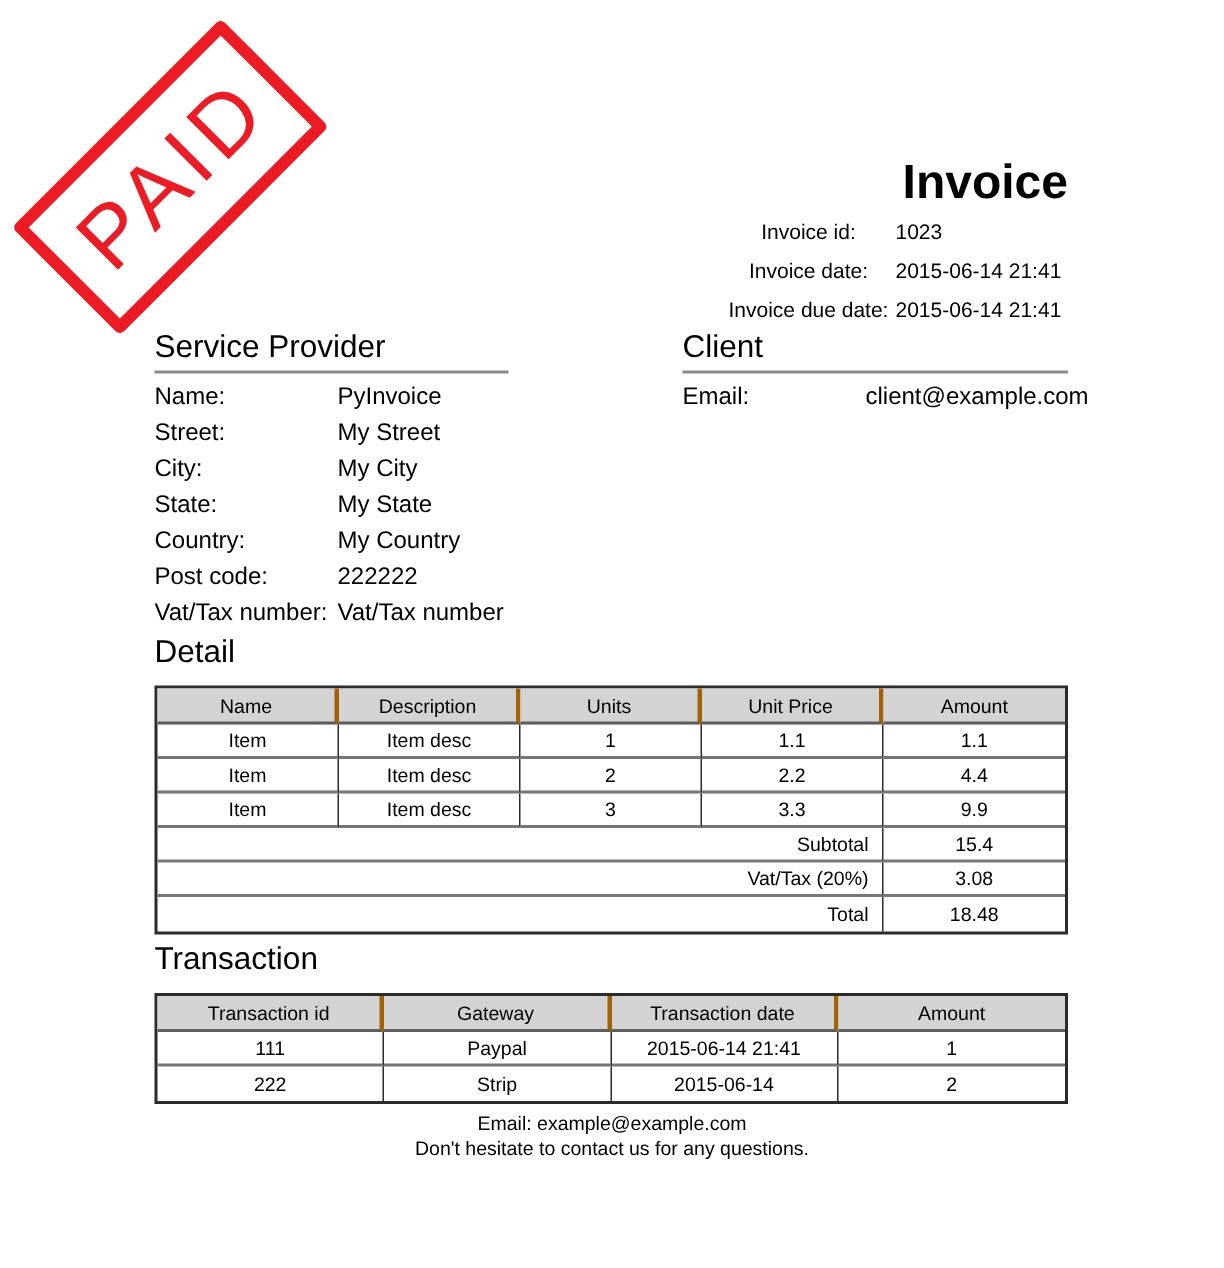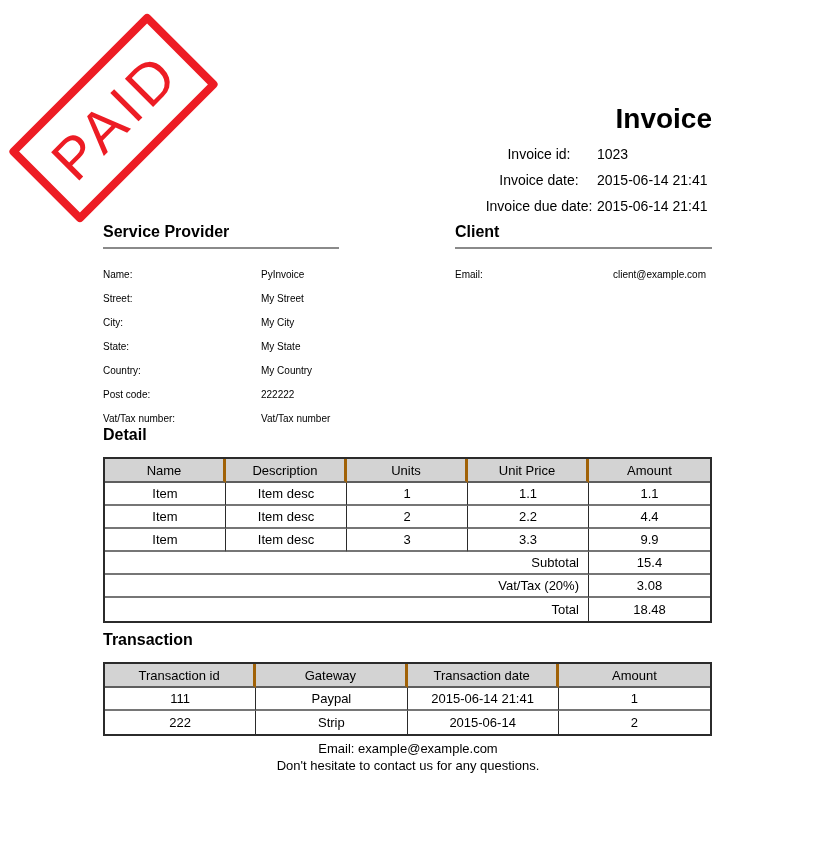--- a/index.html
+++ b/index.html
@@ -28,36 +28,36 @@
     font-size: 58px;
     letter-spacing: 5px;
     line-height: 1;
     padding-left: 5px;
   }
 
   
   .invoice-title {
     position: absolute; top: 103px; left: 400px; width: 312px;
     text-align: right;
-    font-size: 28px; font-weight: bold;
+    font-size: 32px; font-weight: bold;
   }
   .invoice-meta { position: absolute; left: 481px; top: 141px; font-size: 14px; text-align: center; }
   .meta-row { display: flex; height: 26px; align-items: center; }
   .meta-label { width: 116px; }
 
   
   .section { position: absolute; }
   .section-sp { left: 103px; top: 219px; width: 236px; }
   .section-client { left: 455px; top: 219px; width: 257px; }
-  .section-heading { font-size: 16px; font-weight: bold; line-height: 26px; }
+  .section-heading { font-size: 21px; font-weight: normal; line-height: 26px; }
   .heading-rule {
     border: none; border-top: 2px solid #8a8a8a;
     margin: 2px 0 7px 0; height: 0;
   }
-  .field-row { display: flex; height: 24px; align-items: flex-end; font-size: 10px; gap: 36px; }
+  .field-row { display: flex; height: 24px; align-items: flex-start; font-size: 16px; }
   .field-label { width: 122px; flex-shrink: 0; }
 
   
   .block-detail { position: absolute; left: 103px; top: 422px; width: 609px; }
   .block-transaction { position: absolute; left: 103px; top: 627px; width: 609px; }
   table {
     width: 609px;
     border: 2px solid #2b2b2b;
     border-spacing: 0;
     border-collapse: separate;

